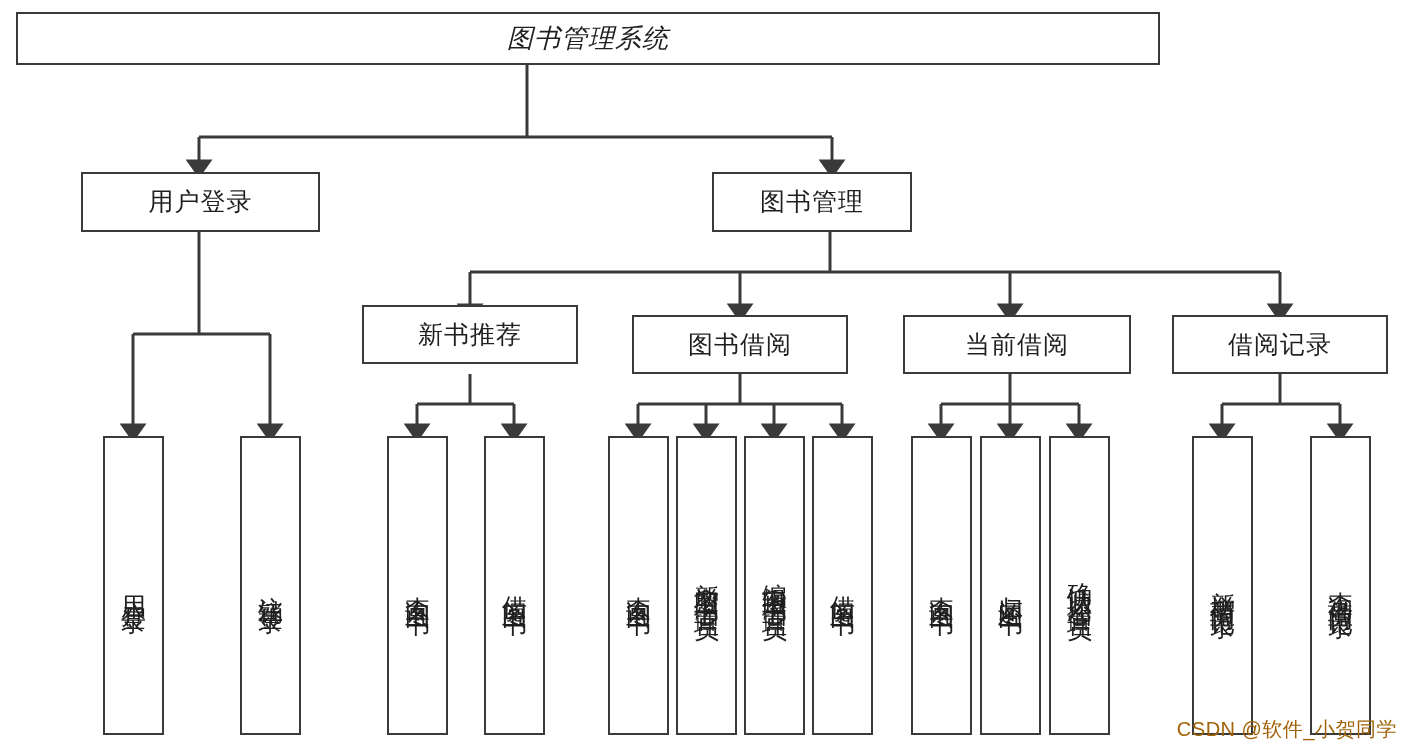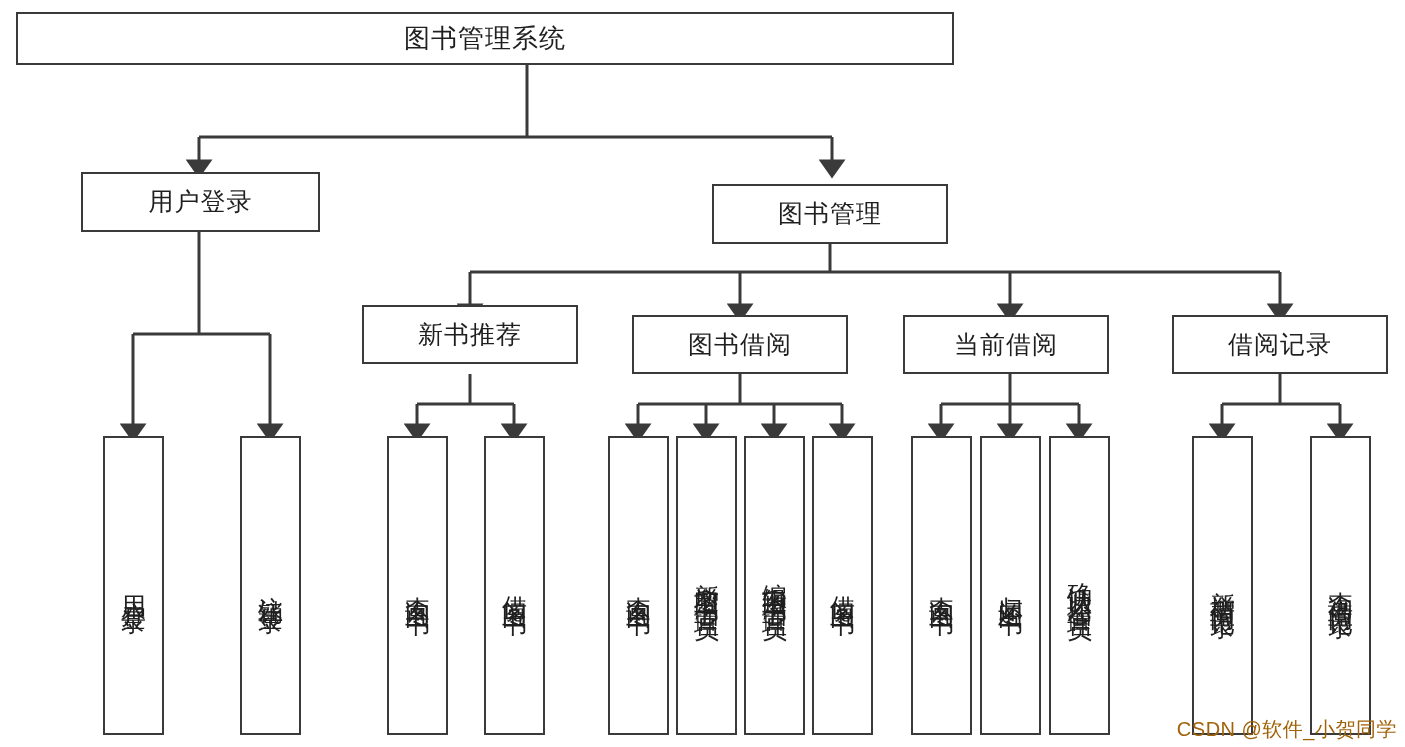--- a/index.html
+++ b/index.html
@@ -101,41 +101,41 @@
       <path d="M1010,404 L1010,430" marker-end="url(#arrow)"></path>
       <path d="M1079,404 L1079,430" marker-end="url(#arrow)"></path>
 
       <path d="M1280,374 L1280,404"></path>
       <path d="M1222,404 L1340,404"></path>
       <path d="M1222,404 L1222,430" marker-end="url(#arrow)"></path>
       <path d="M1340,404 L1340,430" marker-end="url(#arrow)"></path>
     </g>
   </svg>
 
-  <div class="node h root" style="left:16px;top:12px;width:938px;height:53px;">
+  <div class="node h root" style="left:16px;top:12px;width:1144px;height:53px;font-style:italic;">
     <span class="label">图书管理系统</span>
   </div>
 
   <div class="node h" style="left:81px;top:172px;width:239px;height:60px;">
     <span class="label">用户登录</span>
   </div>
 
-  <div class="node h" style="left:712px;top:184px;width:236px;height:60px;">
+  <div class="node h" style="left:712px;top:172px;width:200px;height:60px;">
     <span class="label">图书管理</span>
   </div>
 
   <div class="node h" style="left:362px;top:305px;width:216px;height:59px;">
     <span class="label">新书推荐</span>
   </div>
 
   <div class="node h" style="left:632px;top:315px;width:216px;height:59px;">
     <span class="label">图书借阅</span>
   </div>
 
-  <div class="node h" style="left:903px;top:315px;width:206px;height:59px;">
+  <div class="node h" style="left:903px;top:315px;width:228px;height:59px;">
     <span class="label">当前借阅</span>
   </div>
 
   <div class="node h" style="left:1172px;top:315px;width:216px;height:59px;">
     <span class="label">借阅记录</span>
   </div>
 
   <div class="node v" style="left:103px;top:436px;width:61px;height:299px;">
     <span class="label">用户登录</span>
   </div>

